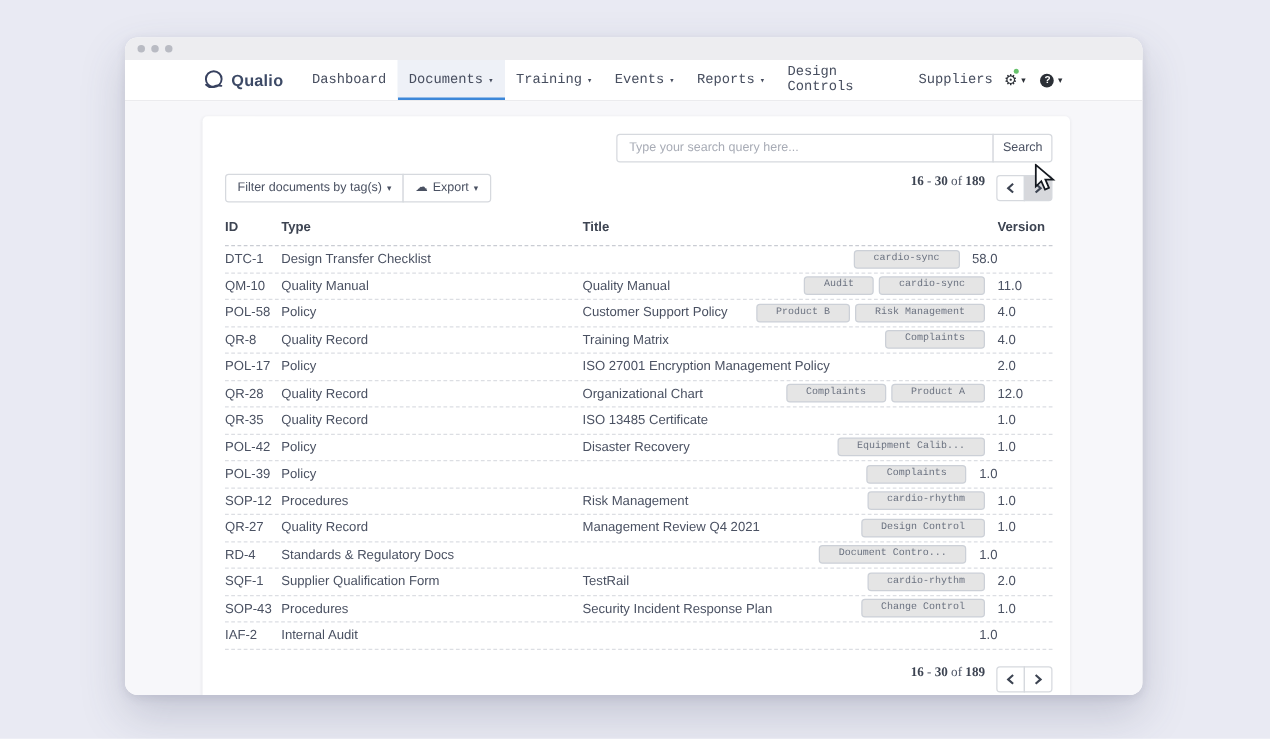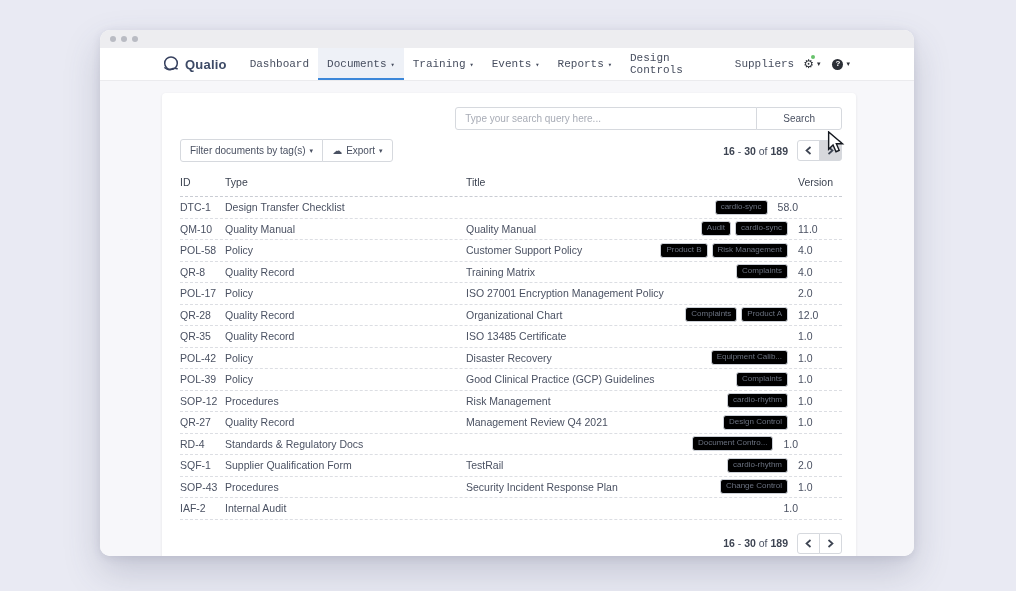--- a/index.html
+++ b/index.html
@@ -33,44 +33,44 @@
   .sm-caret { font-size:7px; color:#2b2f36; }
   .content { flex:1; background:#f7f7fa; position:relative; }
   .card {
     position:absolute; left:62px; top:12px; width:694px;
     background:#fff; border-radius:4px; box-shadow:0 1px 3px rgba(35,40,60,.09);
     padding:14px 14px 13px 18px;
   }
   .search-row { display:flex; justify-content:flex-end; }
   .search-input { width:302px; height:23px; border:1px solid #d6d9de; border-radius:3px 0 0 3px; padding:0 9px; font-size:10px; color:#444a58; outline:none; }
   .search-input::placeholder { color:#a8acb6; }
-  .search-btn { height:23px; margin-left:-1px; border:1px solid #d6d9de; border-radius:0 3px 3px 0; background:#fff; font-size:10px; color:#4a5162; padding:0 26px; font-family:inherit; }
+  .search-btn { height:23px; margin-left:-1px; border:1px solid #d6d9de; border-radius:0 3px 3px 0; background:#fff; font-size:10px; color:#4a5162; padding:0 7px; font-family:inherit; }
   .controls-row { display:flex; align-items:center; margin-top:9px; }
   .btn-group { display:flex; }
   .btn { border:1px solid #d6d9de; background:#fff; font-size:10px; color:#4a5162; padding:5px 9px; display:flex; align-items:center; gap:4px; font-family:inherit; }
   .btn + .btn { margin-left:-1px; }
   .btn:first-child { border-radius:3px 0 0 3px; }
   .btn:last-child { border-radius:0 3px 3px 0; }
   .btn .caret { font-size:7px; }
   .cloud { font-size:10px; line-height:1; }
-  .pager { margin-left:auto; display:flex; align-items:center; gap:9px; font-size:10.5px; color:#4a5162; }
+  .pager { margin-left:auto; display:flex; align-items:flex-start; gap:9px; font-size:10.5px; color:#4a5162;font-family:Liberation Serif, serif; }
   .pager .bold { font-weight:bold; color:#3d4452; }
   .pg-btns { display:flex; }
   .pg-btn { width:23px; height:21px; border:1px solid #d6d9de; background:#fff; display:flex; align-items:center; justify-content:center; padding:0; }
   .pg-btn + .pg-btn { margin-left:-1px; }
   .pg-btn:first-child { border-radius:3px 0 0 3px; }
   .pg-btn:last-child { border-radius:0 3px 3px 0; }
   .pg-btn.pressed { background:#d7d8dc; }
   .table { margin-top:7px; }
   .thead, .trow { display:grid; grid-template-columns:45px 241px 1fr auto 44px; align-items:center; }
-  .thead { font-weight:normal; font-size:10.5px; color:#3d4452; padding:7px 0 8px; border-bottom:1px dashed #c9ccd3; }
+  .thead { font-weight:bold; font-size:10.5px; color:#3d4452; padding:7px 0 8px; border-bottom:1px dashed #c9ccd3; }
   .trow { min-height:21.5px; border-bottom:1px dashed #dcdee3; font-size:10.5px; color:#4a5162; }
   .cell { white-space:nowrap; overflow:hidden; }
   .tags { display:flex; gap:4px; justify-content:flex-end; align-items:center; margin-right:10px; }
-  .chip { border:1px solid #ccd0d7; border-radius:3px; padding:2px 5px; font-size:8px; color:#6b7280; background:#000000; white-space:nowrap; line-height:1.1; }
+  .chip { border:1px solid #ccd0d7; border-radius:3px; padding:2px 15px; font-size:8px; color:#6b7280; background:#e5e5e5; white-space:nowrap; line-height:1.1;font-family:Liberation Mono, monospace; }
   .bottom-row { display:flex; justify-content:flex-end; margin-top:13px; }
   .cursor { position:absolute; left:827px; top:131px; z-index:50; pointer-events:none; }
 </style>
 </head>
 <body>
 
 <div class="window">
   <div class="titlebar">
     <span class="dot"></span>
     <span class="dot"></span>
@@ -248,21 +248,20 @@
               <div class="cell type">Policy</div>
               <div class="cell title">Disaster Recovery</div>
               <div class="tags">
                 <span class="chip">Equipment Calib...</span>
               </div>
               <div class="cell version">1.0</div>
             </div>
             <div class="trow">
               <div class="cell id">POL-39</div>
               <div class="cell type">Policy</div>
-              <div class="cell title">Good Clinical Practice (GCP) Guidelines</div>
               <div class="tags">
                 <span class="chip">Complaints</span>
               </div>
               <div class="cell version">1.0</div>
             </div>
             <div class="trow">
               <div class="cell id">SOP-12</div>
               <div class="cell type">Procedures</div>
               <div class="cell title">Risk Management</div>
               <div class="tags">

